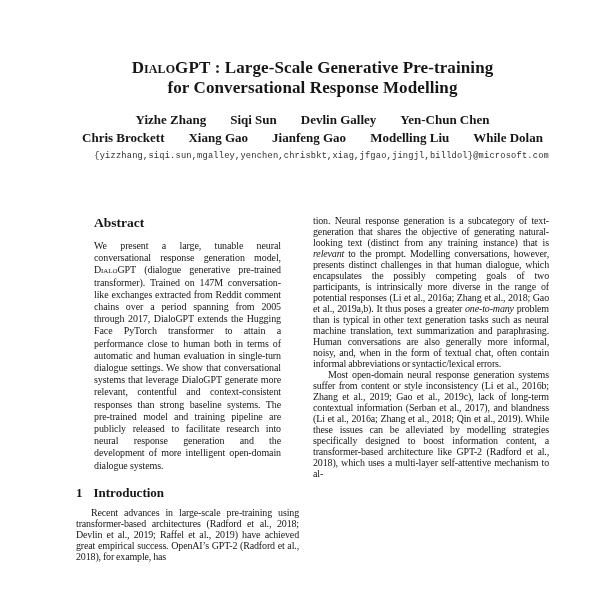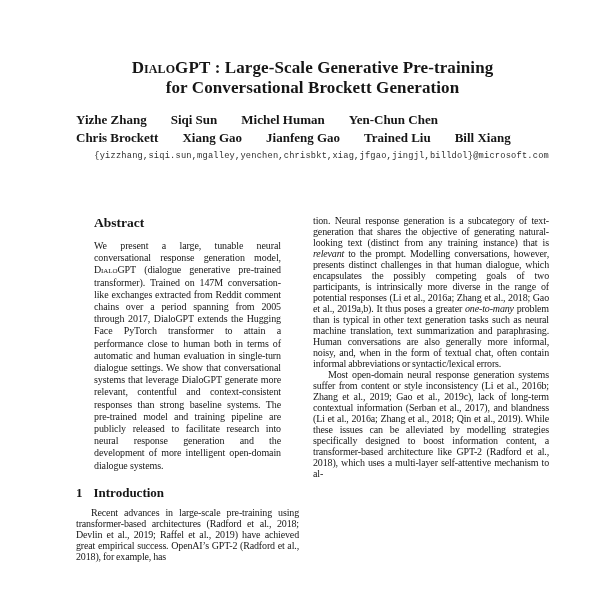--- a/index.html
+++ b/index.html
@@ -23,21 +23,21 @@
     text-align: center;
   }
   .title-line {
     font-size: 17px; line-height: 20px;
     font-weight: bold;
     letter-spacing: 0.1px;
   }
   .sc { font-variant: small-caps; }
   .it { font-style: italic; }
   .authors-row {
-    display: flex; 
+    display: flex; justify-content: center;
     gap: 24px;
     font-weight: bold;
     font-size: 13px; line-height: 16px;
     white-space: nowrap;
   }
   .authors-row.first { margin-top: 14px; }
   .authors-row + .authors-row { margin-top: 2px; }
   .affiliation {
     margin-top: 3px;
     font-size: 13px; line-height: 15px;
@@ -94,34 +94,34 @@
   .body-par.indent { text-indent: 15px; }
   .col.right .body-par.first { margin-top: 2px; }
 </style>
 </head>
 <body>
 
 <div class="page">
 
   <header class="header">
     <div class="title-line"><span class="sc">DialoGPT</span><span> : Large-Scale Generative Pre-training</span></div>
-    <div class="title-line">for Conversational Brockett Generation</div>
+    <div class="title-line">for Conversational Response Modelling</div>
 
     <div class="authors-row first">
         <span>Yizhe Zhang</span>
         <span>Siqi Sun</span>
-        <span>Michel Human</span>
+        <span>Devlin Galley</span>
         <span>Yen-Chun Chen</span>
       </div>
     <div class="authors-row">
         <span>Chris Brockett</span>
         <span>Xiang Gao</span>
         <span>Jianfeng Gao</span>
-        <span>Trained Liu</span>
-        <span>Bill Xiang</span>
+        <span>Modelling Liu</span>
+        <span>While Dolan</span>
       </div>
 
 
     <div class="email">{yizzhang,siqi.sun,mgalley,yenchen,chrisbkt,xiag,jfgao,jingjl,billdol}@microsoft.com</div>
   </header>
 
   <main class="columns">
 
     <section class="col left">
       <div class="abstract-wrap">

